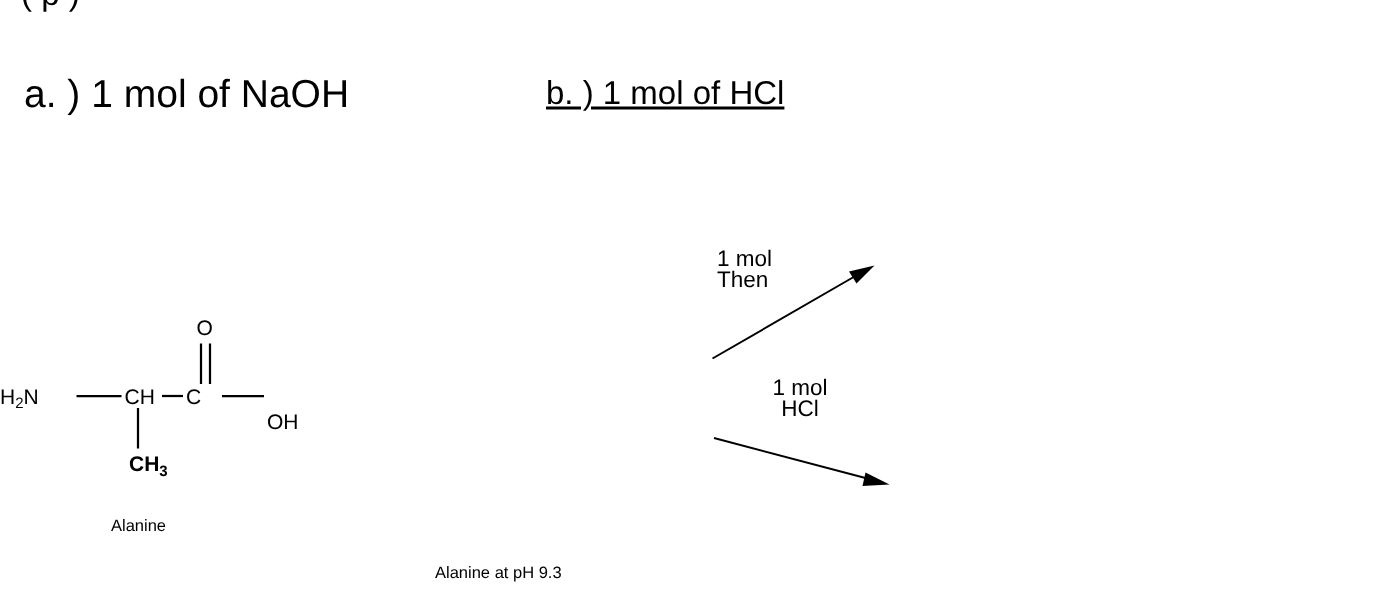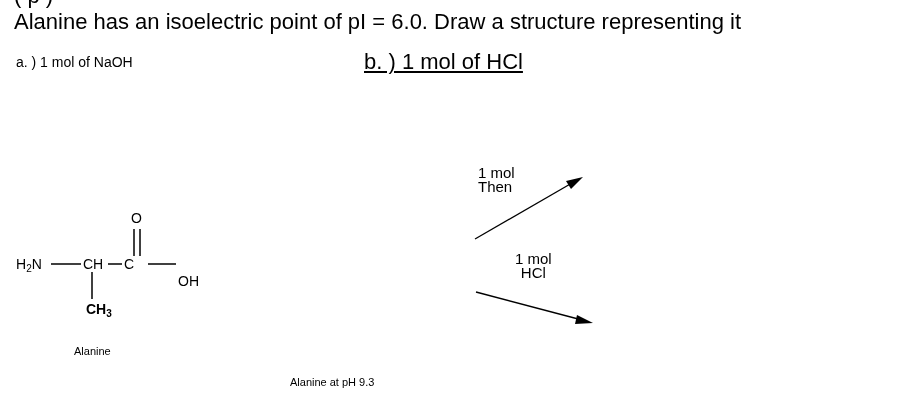--- a/index.html
+++ b/index.html
@@ -1,34 +1,33 @@
 <!DOCTYPE html>
 <html><head>
 <meta charset="utf-8">
 <style>
   html, body { margin: 0; padding: 0; background: #ffffff; }
   body { width: 916px; height: 402px; position: relative; overflow: hidden; font-family: "Liberation Sans", sans-serif; color: #000; }
   .clip-top { position: absolute; left: 14px; top: -15px; font-size: 22px; line-height: 22px; white-space: nowrap; }
   .question { position: absolute; left: 14px; top: 12px; font-size: 22px; line-height: 20px; white-space: nowrap; }
   .question .line { display: block; height: 20px; }
-  .opt-a { position: absolute; left: 16px; top: 52px; font-size: 14px; line-height: 20px; white-space: nowrap; }
+  .opt-a { position: absolute; left: 16px; top: 52px; font-size: 26px; line-height: 20px; white-space: nowrap; }
   .opt-b { position: absolute; left: 364px; top: 52px; font-size: 22px; line-height: 20px; white-space: nowrap; text-decoration: underline; }
   .chem { position: absolute; font-size: 14px; line-height: 14px; white-space: nowrap; }
   .chem sub { font-size: 10px; vertical-align: -3px; line-height: 0; }
   .caption { position: absolute; font-size: 11px; line-height: 16px; white-space: nowrap; }
   .reagent { position: absolute; font-size: 15px; line-height: 14px; text-align: center; white-space: nowrap; }
   svg.draw { position: absolute; left: 0; top: 0; }
 </style>
 </head>
 <body>
 
 <div class="clip-top">(  p      )</div>
 
 <div class="question">
-  <span class="line">Alanine has an isoelectric point of pI = 6.0.  Draw a structure representing it</span>
 </div>
 <div class="opt-a">a. ) 1 mol of NaOH</div>
 <div class="opt-b">b. ) 1 mol of HCl</div>
 
 <svg class="draw" width="916" height="402">
 
   <line x1="51" y1="264" x2="81" y2="264" stroke="#000" stroke-width="1.5"></line>
 
   <line x1="108" y1="264" x2="122" y2="264" stroke="#000" stroke-width="1.5"></line>
 
@@ -39,21 +38,21 @@
 
   <line x1="92" y1="272" x2="92" y2="299" stroke="#000" stroke-width="1.5"></line>
 
   <line x1="475" y1="239" x2="572" y2="183" stroke="#000" stroke-width="1.3"></line>
   <polygon points="583,177 566,181 571,189" fill="#000"></polygon>
 
   <line x1="476" y1="292" x2="582" y2="320" stroke="#000" stroke-width="1.3"></line>
   <polygon points="593,323 577,315 575,324" fill="#000"></polygon>
 </svg>
 
-<div class="chem" style="left:16px; top:257px;"><span>H</span><sub>2</sub><span>N</span></div>
+<div class="chem" style="left:0; top:257px;"><span>H</span><sub>2</sub><span>N</span></div>
 <div class="chem" style="left:83px; top:257px;">CH</div>
 <div class="chem" style="left:124px; top:257px;">C</div>
 <div class="chem" style="left:131px; top:211px;">O</div>
 <div class="chem" style="left:178px; top:274px;">OH</div>
 <div class="chem" style="left:86px; top:302px;font-weight:bold;"><span>CH</span><sub>3</sub></div>
 <div class="caption" style="left:74px; top:343px;">Alanine</div>
 
 <div class="reagent" style="left:478px; top:166px; text-align:left;">
   <div>1 mol</div>
   <div>Then</div>

